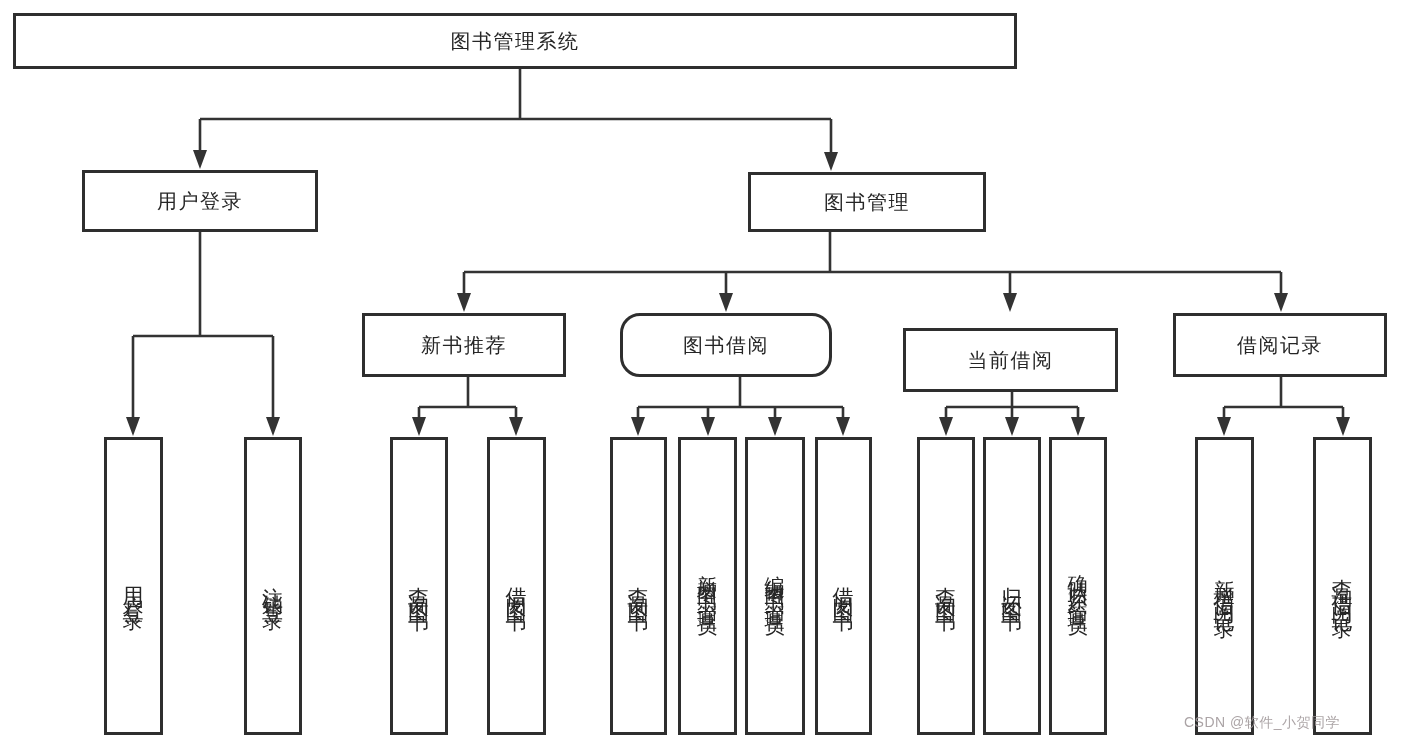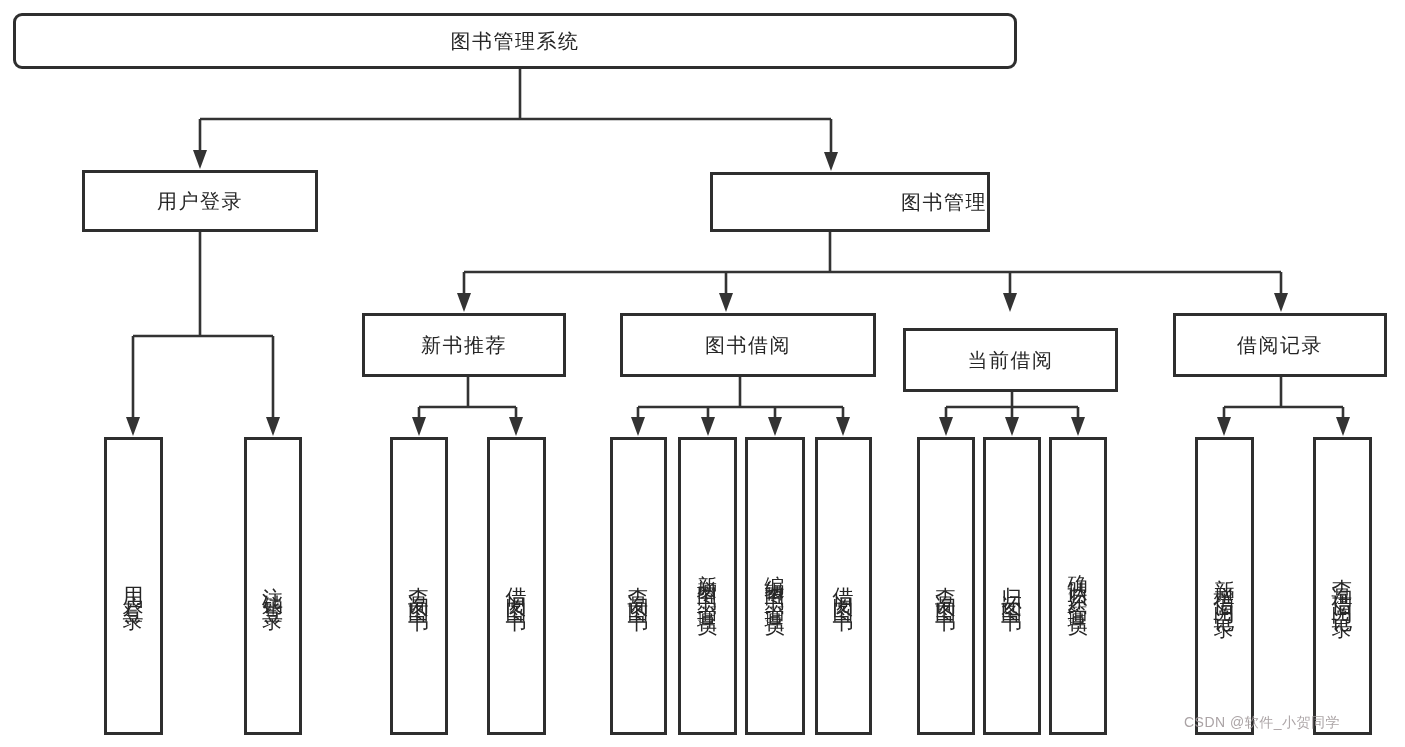--- a/index.html
+++ b/index.html
@@ -77,35 +77,35 @@
       M701,417 L715,417 L708,436 Z
       M768,417 L782,417 L775,436 Z
       M836,417 L850,417 L843,436 Z
       M939,417 L953,417 L946,436 Z
       M1005,417 L1019,417 L1012,436 Z
       M1071,417 L1085,417 L1078,436 Z
       M1217,417 L1231,417 L1224,436 Z
       M1336,417 L1350,417 L1343,436 Z"></path>
   </svg>
 
-  <div class="hnode" style="left:13px; top:13px; width:1004px; height:56px;border-radius:9px;">
+  <div class="hnode" style="left:13px; top:13px; width:1004px; height:56px;">
     <span>图书管理系统</span>
   </div>
 
   <div class="hnode" style="left:82px; top:170px; width:236px; height:62px;">
     <span>用户登录</span>
   </div>
-  <div class="hnode" style="left:710px; top:172px; width:280px; height:60px;justify-content:flex-end;">
+  <div class="hnode" style="left:748px; top:172px; width:238px; height:60px;">
     <span>图书管理</span>
   </div>
 
   <div class="hnode" style="left:362px; top:313px; width:204px; height:64px;">
     <span>新书推荐</span>
   </div>
-  <div class="hnode" style="left:620px; top:313px; width:256px; height:64px;">
+  <div class="hnode" style="left:620px; top:313px; width:212px; height:64px;border-radius:20px;">
     <span>图书借阅</span>
   </div>
   <div class="hnode" style="left:903px; top:313px; width:215px; height:64px;margin-top:15px;">
     <span>当前借阅</span>
   </div>
   <div class="hnode" style="left:1173px; top:313px; width:214px; height:64px;">
     <span>借阅记录</span>
   </div>
 
   <div class="vnode" style="left:104px; top:437px; width:59px; height:298px;">

